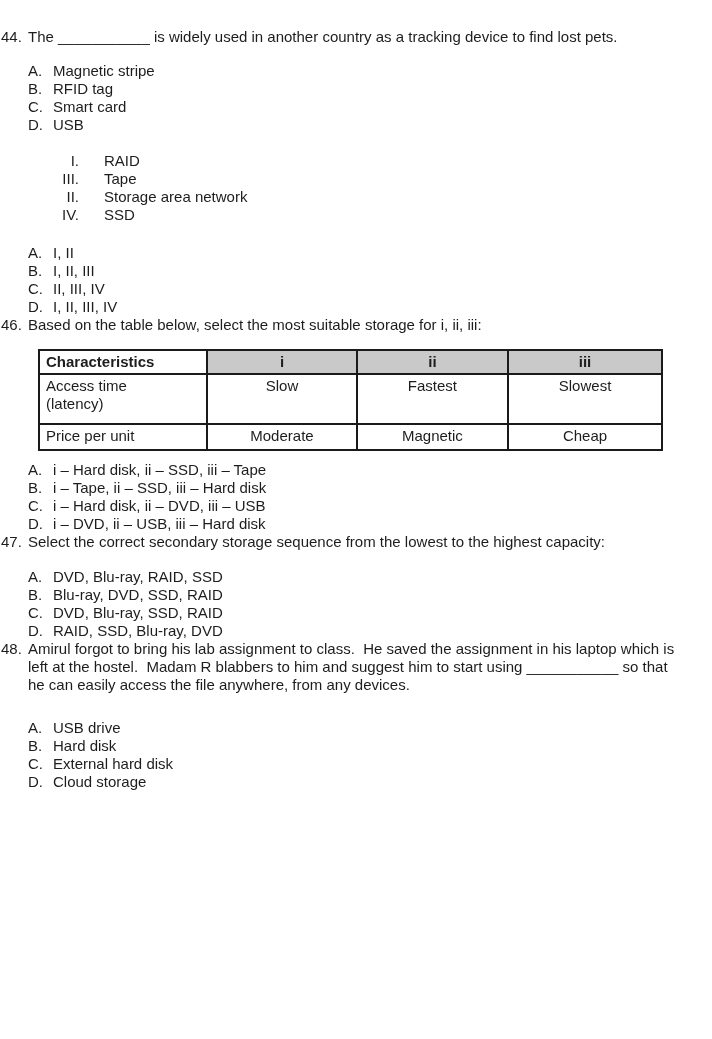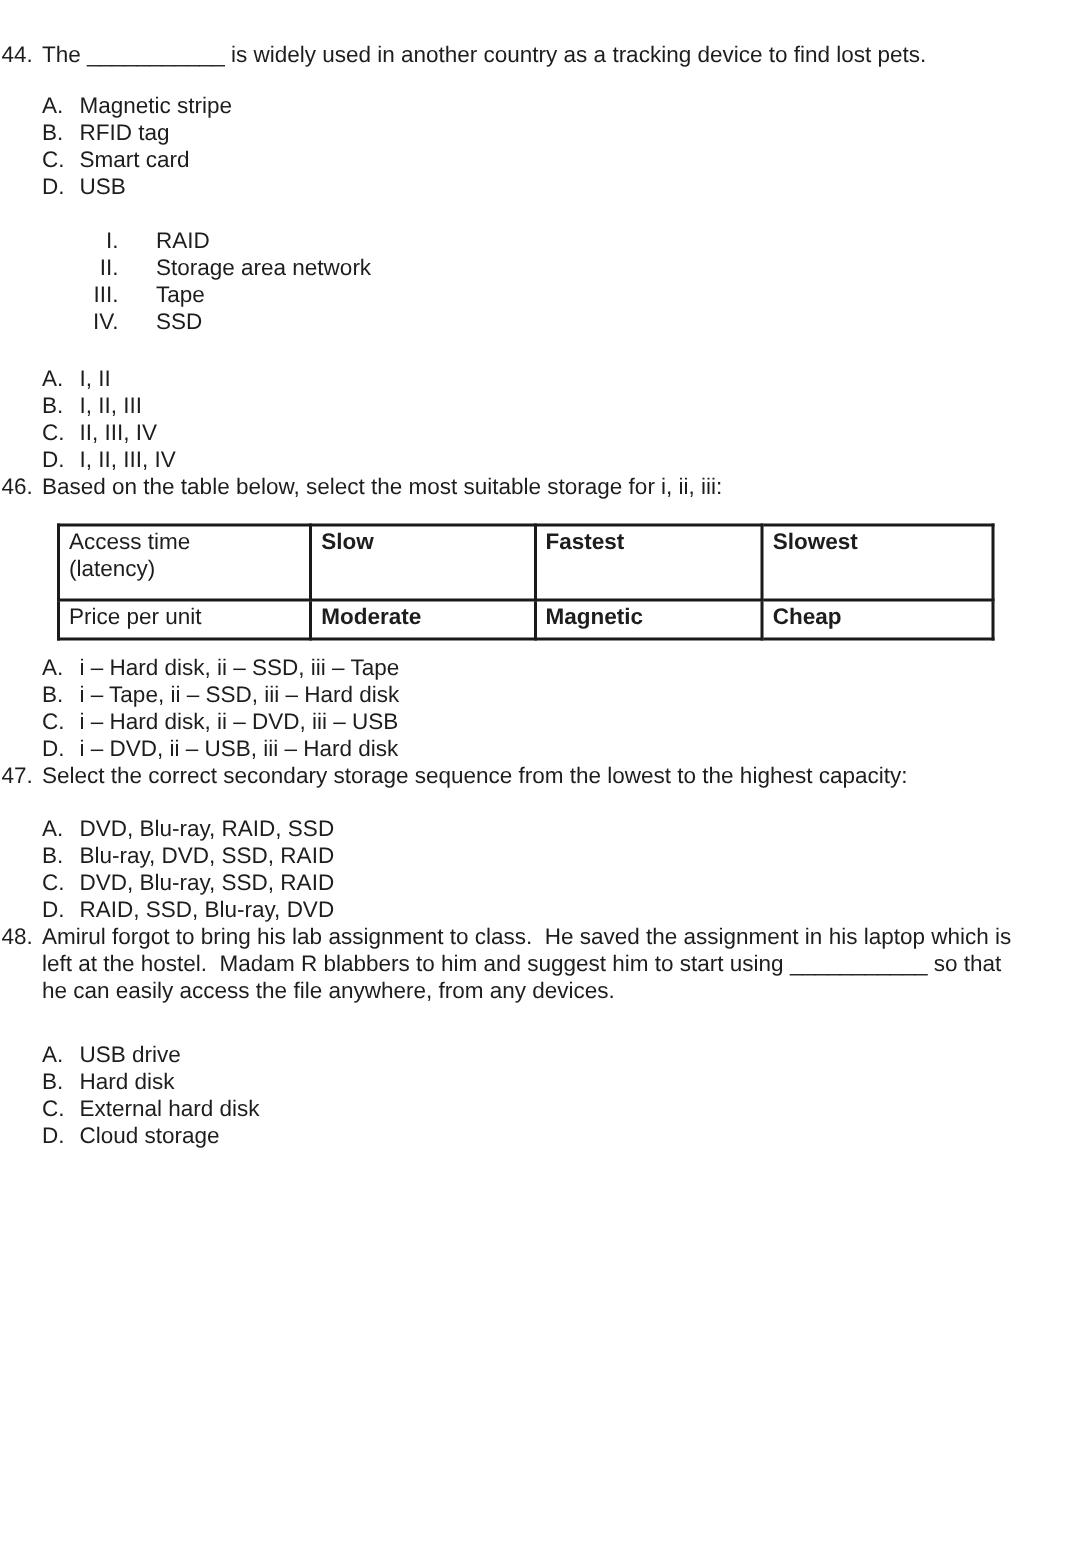--- a/index.html
+++ b/index.html
@@ -51,21 +51,21 @@
   table.char-table col.c3 { width: 24.3%; }
   table.char-table col.c4 { width: 24.7%; }
   table.char-table th, table.char-table td {
     border: 2px solid #1a1a1a;
     padding: 2px 6px;
     vertical-align: top;
   }
   table.char-table th { font-weight: bold; text-align: center; }
   table.char-table th.th-left { text-align: left; background: #ffffff; }
   table.char-table td.td-left { text-align: left; white-space: pre-line; padding-bottom: 4px; }
-  table.char-table td.td-c { text-align: left; font-weight: bold; }
+  table.char-table td.td-c { text-align: center; }
   table.char-table tr.t-row-mid td { padding-bottom: 10px; }
 </style>
 </head>
 <body>
 
 <div class="page" data-name="exam-page">
 
   <section class="question" data-name="question-44">
     <div class="q-line" data-name="question-stem-line">
       <span class="q-num" data-name="question-number">44.</span>
@@ -91,26 +91,26 @@
     </div>
   </section>
 
   <section class="question" data-name="question-45">
     <div class="roman-list" data-name="roman-list">
       <div class="roman-row" data-name="roman-list-item">
         <span class="roman-num" data-name="roman-numeral">I.</span>
         <span class="roman-text" data-name="roman-item-text">RAID</span>
       </div>
       <div class="roman-row" data-name="roman-list-item">
+        <span class="roman-num" data-name="roman-numeral">III.</span>
+        <span class="roman-text" data-name="roman-item-text">Tape</span>
+      </div>
+      <div class="roman-row" data-name="roman-list-item">
         <span class="roman-num" data-name="roman-numeral">II.</span>
         <span class="roman-text" data-name="roman-item-text">Storage area network</span>
-      </div>
-      <div class="roman-row" data-name="roman-list-item">
-        <span class="roman-num" data-name="roman-numeral">III.</span>
-        <span class="roman-text" data-name="roman-item-text">Tape</span>
       </div>
       <div class="roman-row" data-name="roman-list-item">
         <span class="roman-num" data-name="roman-numeral">IV.</span>
         <span class="roman-text" data-name="roman-item-text">SSD</span>
       </div>
     </div>
     <div class="options" data-name="options-list">
       <div class="opt-row" data-name="option-row">
         <span class="opt-letter" data-name="option-letter">A.</span>
         <span class="opt-text" data-name="option-text">I, II</span>
@@ -136,20 +136,26 @@
       <p class="q-stem" data-name="question-stem">Based on the table below, select the most suitable storage for i, ii, iii:</p>
     </div>
     <table class="char-table" data-name="characteristics-table">
       <colgroup>
           <col class="c1">
           <col class="c2">
           <col class="c3">
           <col class="c4">
         </colgroup>
       <tbody>
+        <tr data-name="table-header-row">
+          <th class="th-left" data-name="table-header-cell">Characteristics</th>
+          <th data-name="table-header-cell" style="background-color: rgb(201, 201, 201);">i</th>
+          <th data-name="table-header-cell" style="background-color: rgb(201, 201, 201);">ii</th>
+          <th data-name="table-header-cell" style="background-color: rgb(201, 201, 201);">iii</th>
+        </tr>
         <tr class="t-row-mid" data-name="table-row">
           <td class="td-left" data-name="table-cell">Access time
 (latency)</td>
           <td class="td-c" data-name="table-cell">Slow</td>
           <td class="td-c" data-name="table-cell">Fastest</td>
           <td class="td-c" data-name="table-cell">Slowest</td>
         </tr>
         <tr data-name="table-row">
           <td class="td-left" data-name="table-cell">Price per unit</td>
           <td class="td-c" data-name="table-cell">Moderate</td>

